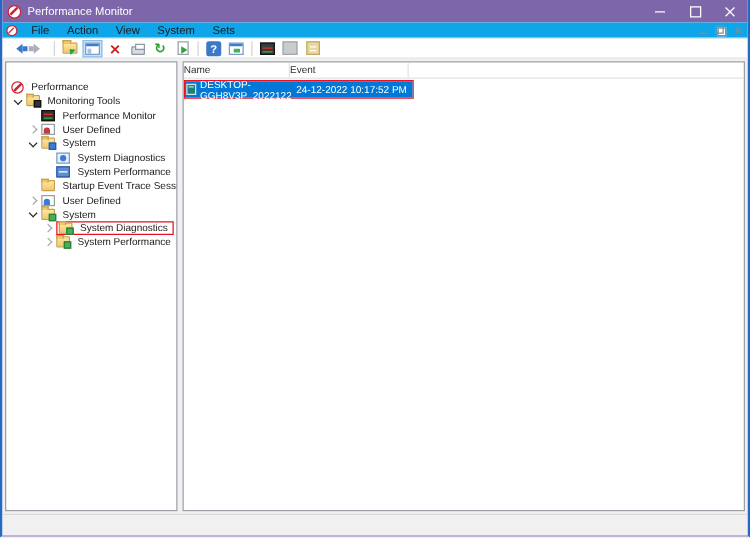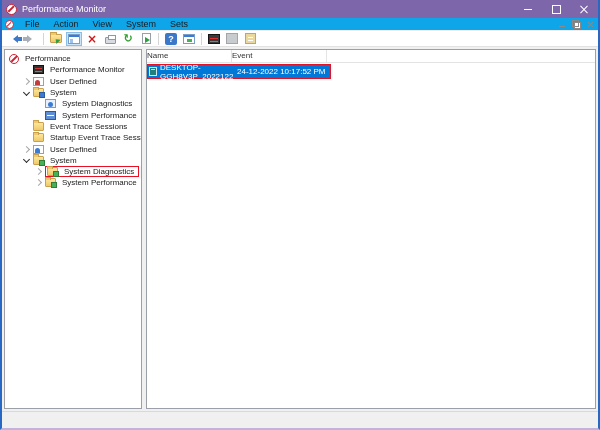--- a/index.html
+++ b/index.html
@@ -77,21 +77,21 @@
   .ico-graph-dark::after { content:""; position:absolute; left:1px; right:1px; top:3px; height:1px; background:#E03030;
     box-shadow:0 3px 0 #39B039; }
   .ico-gray { width:12px; height:11px; background:#C9CCCE; border:1px solid #A2A6AA; }
   .ico-tan { width:11px; height:11px; background:#EBD89E; border:1px solid #C2A85E; position:relative; }
   .ico-tan::after { content:""; position:absolute; left:2px; top:3px; right:2px; height:1px; background:#fff;
     box-shadow:0 3px 0 #fff; }
 
   
   .content { flex:1; background:#F0F0F0; display:flex; padding:2px; gap:4px; min-height:0; }
   .pane { background:#fff; border:1px solid #9BA0A8; height:100%; overflow:hidden; }
-  .tree-pane { width:138px; flex:none; padding-top:3px; }
+  .tree-pane { width:138px; flex:none; padding-top:14px; }
   .list-pane { flex:1; display:flex; flex-direction:column; }
 
   
   .tree-row { height:11.3px; display:flex; align-items:center; font-size:8px; color:#1a1a1a; white-space:nowrap; }
   .chev { width:12px; height:11px; position:relative; flex:none; }
   .chev.exp::before { content:""; position:absolute; left:3px; top:2.5px; width:4px; height:4px;
     border-right:1.3px solid #2B2B2B; border-bottom:1.3px solid #2B2B2B; transform:rotate(45deg); }
   .chev.col::before { content:""; position:absolute; left:3px; top:3px; width:4px; height:4px;
     border-right:1.3px solid #A6A6A6; border-bottom:1.3px solid #A6A6A6; transform:rotate(-45deg); }
   .ic { width:11px; height:9px; flex:none; margin-right:4px; position:relative; }
@@ -205,20 +205,27 @@
 
   <div class="content">
 
     <div class="pane tree-pane">
 
       <div class="tree-row" style="padding-left:4px">
         <span class="ic perfmon"></span>
         <span class="tlabel">Performance</span>
       </div>
 
+      <div class="tree-row" style="padding-left:4px">
+        <span class="chev exp"></span>
+        <span class="ic fold">
+            <span class="badge dark"></span>
+          </span>
+        <span class="tlabel">Monitoring Tools</span>
+      </div>
 
       <div class="tree-row" style="padding-left:28px">
         <span class="ic chartdark"></span>
         <span class="tlabel">Performance Monitor</span>
       </div>
 
 
       <div class="tree-row" style="padding-left:16px">
         <span class="chev col"></span>
         <span class="ic userpage red"></span>
@@ -236,24 +243,20 @@
       <div class="tree-row" style="padding-left:40px">
         <span class="ic diagblue"></span>
         <span class="tlabel">System Diagnostics</span>
       </div>
 
       <div class="tree-row" style="padding-left:40px">
         <span class="ic perfblue"></span>
         <span class="tlabel">System Performance</span>
       </div>
 
-      <div class="tree-row" style="padding-left:28px">
-        <span class="ic fold"></span>
-        <span class="tlabel">Event Trace Sessions</span>
-      </div>
 
       <div class="tree-row" style="padding-left:28px">
         <span class="ic fold"></span>
         <span class="tlabel">Startup Event Trace Sessions</span>
       </div>
 
 
       <div class="tree-row" style="padding-left:16px">
         <span class="chev col"></span>
         <span class="ic userpage"></span>

